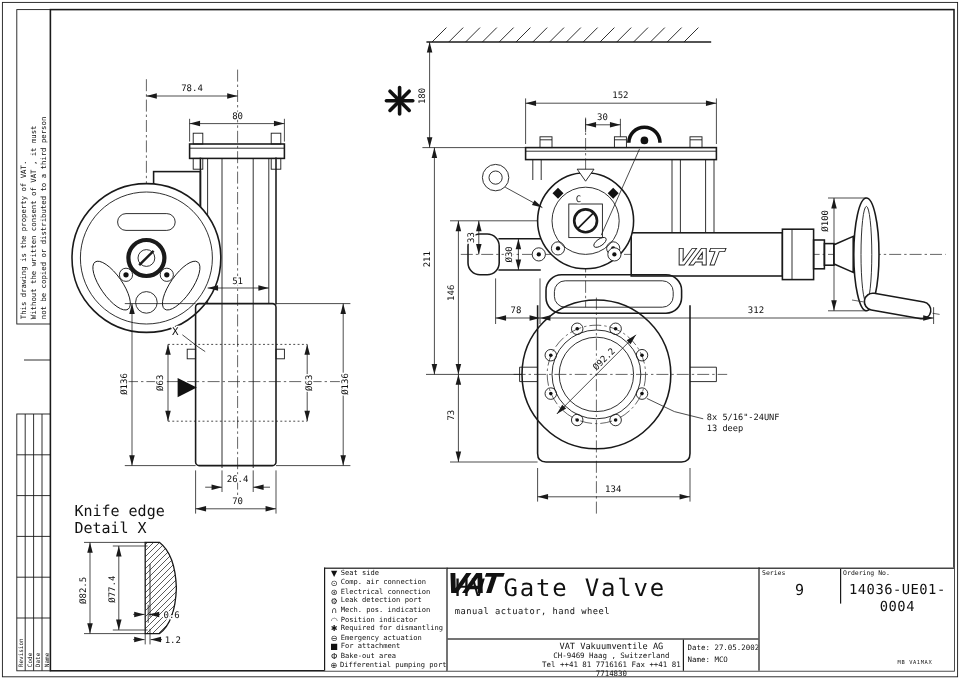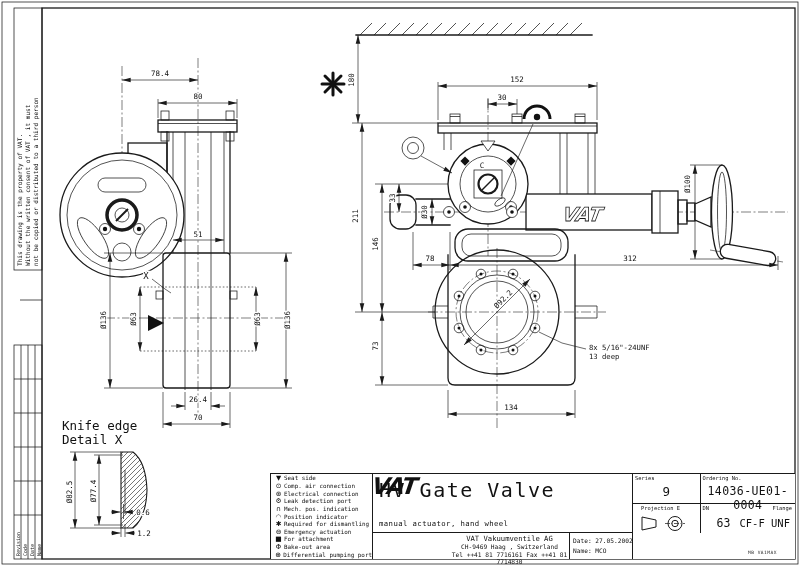--- a/index.html
+++ b/index.html
@@ -26,21 +26,21 @@
   .box{position:absolute;border-top:1px solid #1a1a1a;border-left:1px solid #1a1a1a;
        box-sizing:border-box;background:#fff;}
   .legend{left:270px;top:473px;width:102px;height:86px;display:flex;flex-direction:column;
           padding:1px 0 0 2px;}
   .legrow{display:flex;align-items:center;height:7.7px;}
   .legicon{width:11px;font:6.8px "DejaVu Sans",sans-serif;text-align:center;line-height:7px;}
   .leglabel{font-size:5.9px;line-height:7px;white-space:nowrap;}
   .tbc{left:372px;top:473px;width:261px;height:86px;display:flex;flex-direction:column;}
   .tbc-title{height:59px;padding:4px 0 0 6px;box-sizing:border-box;}
   .tbc-title h1{margin:0;font-size:20px;font-weight:normal;letter-spacing:1.5px;}
-  .tbc-sub{font-size:7.3px;margin-top:17px;letter-spacing:0.4px;}
+  .tbc-sub{font-size:7.3px;margin-top:3px;letter-spacing:0.4px;}
   .tbc-bottom{height:27px;border-top:1px solid #1a1a1a;display:flex;box-sizing:border-box;}
   .tbc-logo{width:74px;display:flex;align-items:center;padding-left:3px;}
   .tbc-co{flex:1;text-align:center;padding-top:2px;}
   .co-name{font-size:7.2px;font-weight:normal;line-height:8px;}
   .co-line{font-size:6.2px;line-height:7.6px;}
   .tbc-date{width:64px;border-left:1px solid #1a1a1a;padding:3px 0 0 3px;box-sizing:border-box;}
   .dt-line{font-size:6.2px;line-height:10px;white-space:nowrap;}
   .tbr{left:632px;top:473px;width:163px;height:86px;display:flex;flex-direction:column;}
   .tbr .r1{height:29px;display:flex;box-sizing:border-box;}
   .tbr .r2{height:30px;display:flex;border-top:1px solid #1a1a1a;box-sizing:border-box;}
@@ -485,34 +485,17 @@
   <div class="r1">
     <div class="cell c-series">
       <span class="lab">Series</span>
       <div class="v-center v14">9</div>
     </div>
     <div class="cell c-order">
       <span class="lab">Ordering No.</span>
       <div class="v-center vord">14036-UE01-0004</div>
     </div>
   </div>
-  <div class="r2">
-    <div class="cell c-proj">
-      <span class="lab" style="left:8px">Projection E</span>
-      <svg class="projsym" width="54" height="17" viewBox="0 0 54 17">
-        <polygon points="3,2 17,5 17,12 3,15" fill="none" stroke="#1a1a1a" stroke-width="1"></polygon>
-        <circle cx="36" cy="8.5" r="7" fill="none" stroke="#1a1a1a" stroke-width="1"></circle>
-        <circle cx="36" cy="8.5" r="3.2" fill="none" stroke="#1a1a1a" stroke-width="1"></circle>
-        <line x1="26" y1="8.5" x2="46" y2="8.5" stroke="#1a1a1a" stroke-width="0.7" stroke-dasharray="5 1.5 1 1.5"></line>
-      </svg>
-    </div>
-    <div class="cell c-dn">
-      <span class="lab">DN</span>
-      <span class="lab-r">Flange</span>
-      <span class="v63">63</span>
-      <span class="vflange">CF-F UNF</span>
-    </div>
-  </div>
 </div>
 
 <div class="stamp">MB  VA1MAX</div>
 
 </div>
 
 </body></html>

